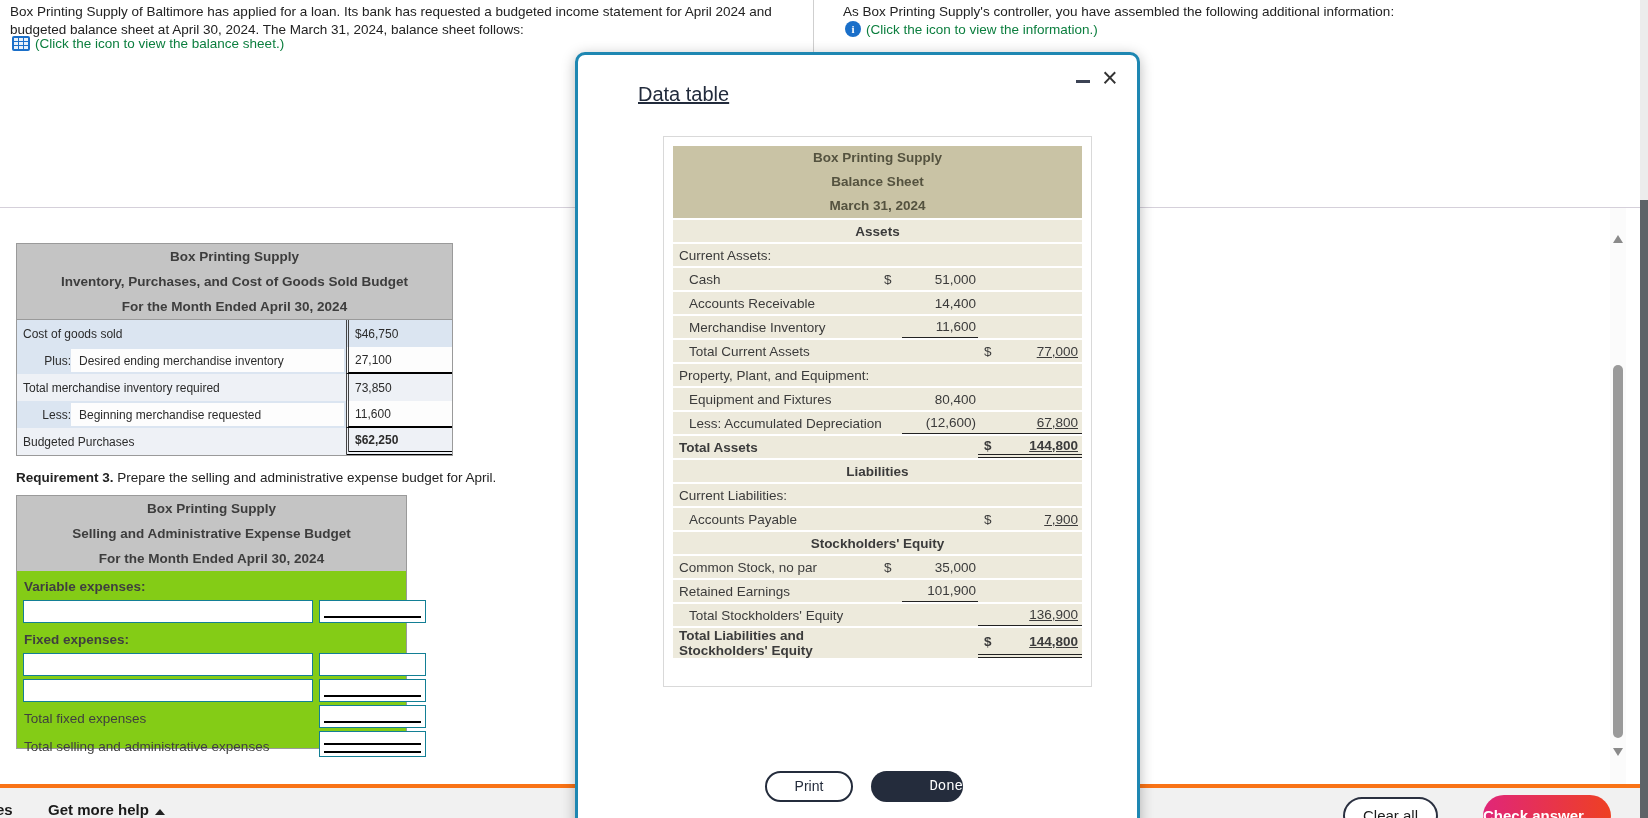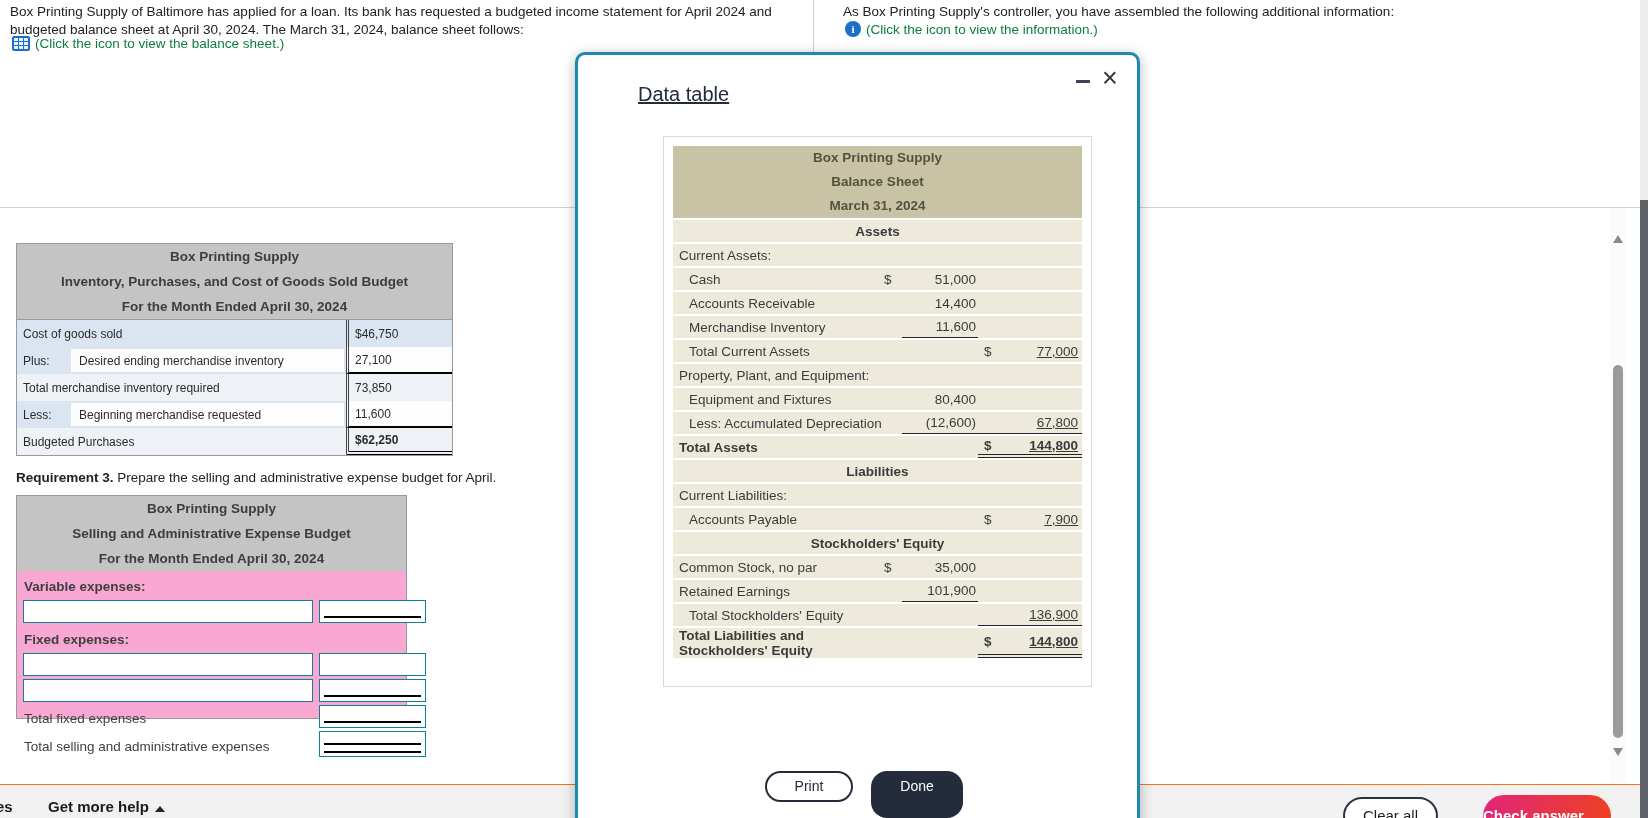--- a/index.html
+++ b/index.html
@@ -17,55 +17,55 @@
     font-family:"Liberation Serif", serif; display:inline-block; }
   .vdiv { width:1px; background:#cfcfcf; }
   .hdiv { height:1px; background:#d5d0da; }
 
   
   .t-header { background:#c4c4c4; border:1px solid #9a9a9a; border-bottom:none;
     text-align:center; font-weight:bold; color:#3d3d3d; font-size:13.5px; line-height:25px; }
   .t1-body { border:1px solid #9a9a9a; border-top:1px solid #9a9a9a; font-size:12px; }
   .t1-row { display:flex; height:27px; align-items:center; }
   .t1-label { flex:1; display:flex; align-items:center; height:100%; padding-left:6px; }
-  .t1-prefix { width:48px; }
+  .t1-prefix { width:48px;text-align:right; }
   .t1-inner { flex:1; background:#fdfdfd; height:23px; display:flex; align-items:center; padding-left:8px; margin-right:2px; }
   .t1-amt { width:106px; height:100%; border-left:3px double #444; display:flex;
     align-items:center; padding:0 5px 0 6px; }
   .t1-amt .dol { flex:0 0 auto; }
   .t1-amt .val { flex:1; text-align:left; }
   .bg-b { background:#dbe5f1; }
   .bg-g { background:#eef1f6; }
   .bg-w { background:#fdfdfd; }
   .u-s { border-bottom:2px solid #000; }
   .u-d { border-bottom:4px double #000; }
   .bold { font-weight:bold; }
 
   .req { font-size:13.5px; color:#222; }
 
   
-  .t2-body { background:#f9a8d4; border:1px solid #9a9a9a; border-top:none;
-    position:relative; font-size:13.5px; color:#3f3f3f; height:148px; }
+  .t2-body { background:#84cc16; border:1px solid #9a9a9a; border-top:none;
+    position:relative; font-size:13.5px; color:#3f3f3f; height:178px; }
   .t2-label { position:absolute; left:7px; font-weight:bold; }
   .t2-label.norm { font-weight:normal; }
   .wide-input { position:absolute; left:6px; width:290px; height:23px;
     border:1.5px solid #137f95; background:#fff; outline:none; padding:0 4px; font-size:13px; }
   .amt-box { position:absolute; left:302px; width:107px; height:23px;
     border:1.5px solid #137f95; background:#fff; }
   .amt-box input { width:100%; height:100%; border:none; outline:none; background:transparent;
     text-align:right; font-size:13px; padding:0 4px; }
   .amt-box.au-s::after { content:""; position:absolute; left:4px; right:4px; bottom:4px;
     height:2px; background:#000; }
   .amt-box.au-d::after { content:""; position:absolute; left:4px; right:4px; bottom:3px;
     height:6px; border-top:2px solid #000; border-bottom:2px solid #000; }
   .amt-box.tall { height:26px; }
 
   
   .bottom-bar { left:0; top:784px; width:1648px; height:34px; background:#f1f1f1;
-    border-top:1px solid #f97316; }
+    border-top:4px solid #f97316; }
   .foot-text { font-weight:bold; font-size:15px; color:#1a1a1a; }
   .caret-up { display:inline-block; width:0; height:0; border-left:5px solid transparent;
     border-right:5px solid transparent; border-bottom:6px solid #222; margin-left:6px; }
   .pill { border-radius:19px; text-align:center; cursor:pointer; }
   .btn-clear { left:1343px; top:797px; width:95px; height:38px; background:#fff;
     border:2px solid #2a3040; font-size:15px; color:#1a1a1a; line-height:34px; }
   .btn-check { left:1483px; top:795px; width:128px; height:42px; border:none;
     background:linear-gradient(90deg,#e02679,#ee4023); color:#fff; font-weight:bold;
     font-size:15px; line-height:42px; border-radius:21px; }
 
@@ -102,23 +102,23 @@
   td.lbl { padding-left:6px; }
   td.ind { padding-left:16px; }
   td.d1 { width:18px; } td.a1 { width:76px; text-align:right; padding-right:2px; }
   td.d2 { width:26px; padding-left:6px; } td.a2 { width:78px; text-align:right; padding-right:4px;text-decoration:underline; }
   td.us { border-bottom:1.5px solid #222; }
   td.ud { border-bottom:4px double #222; }
 
   .btn-print { position:absolute; left:187px; top:716px; width:88px; height:31px;
     border-radius:16px; border:2px solid #242c3c; background:#fff; color:#242c3c;
     font-size:14px; line-height:27px; text-align:center; cursor:pointer; }
-  .btn-done { position:absolute; left:293px; top:716px; width:92px; height:47px;
+  .btn-done { position:absolute; left:293px; top:716px; width:92px; height:31px;
     border-radius:16px; background:#242c3c; color:#fff; font-size:14px;
-    line-height:31px; text-align:center; cursor:pointer; }
+    line-height:31px; text-align:right; cursor:pointer;font-family:Liberation Mono, monospace; }
 </style>
 </head>
 <body>
 
 <div class="abs intro" style="left:10px; top:3px; width:778px;">Box Printing Supply of Baltimore has applied for a loan. Its bank has requested a budgeted income statement for April 2024 and budgeted balance sheet at April 30, 2024. The March 31, 2024, balance sheet follows:</div>
 <div class="abs link-row" style="left:12px; top:36px;">
   <span class="grid-icon">
     <svg width="18" height="15" viewBox="0 0 18 15">
         <rect x="0" y="0" width="18" height="15" rx="2" fill="#1a6fc9"></rect>
         <rect x="2" y="2" width="4" height="3" fill="#fff" opacity=".9"></rect>

